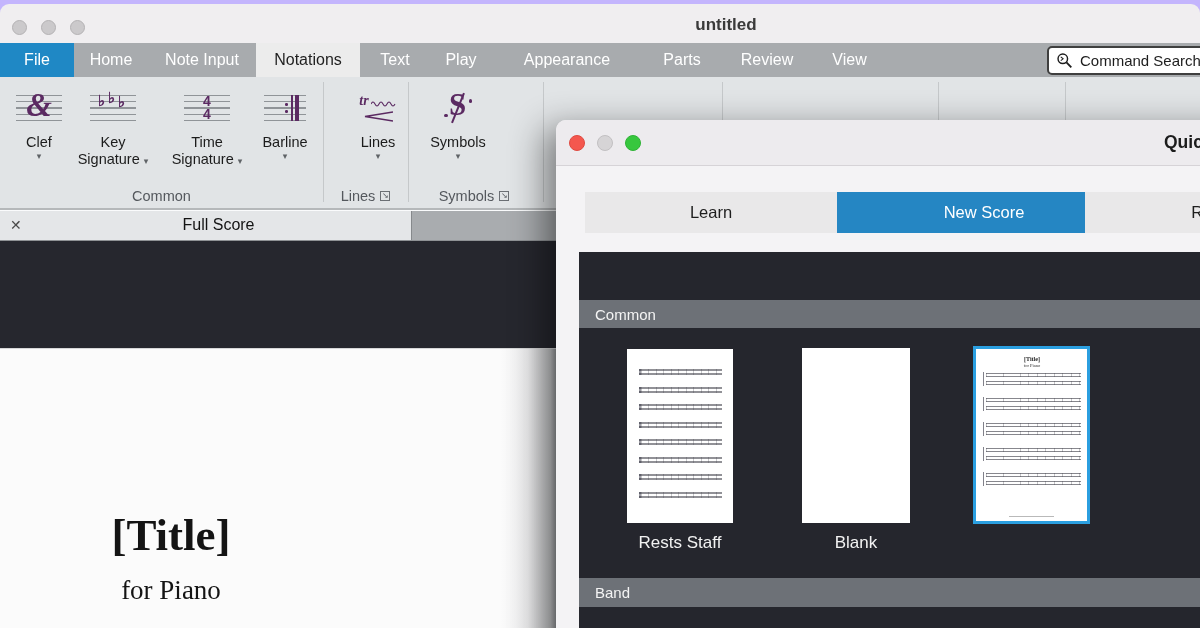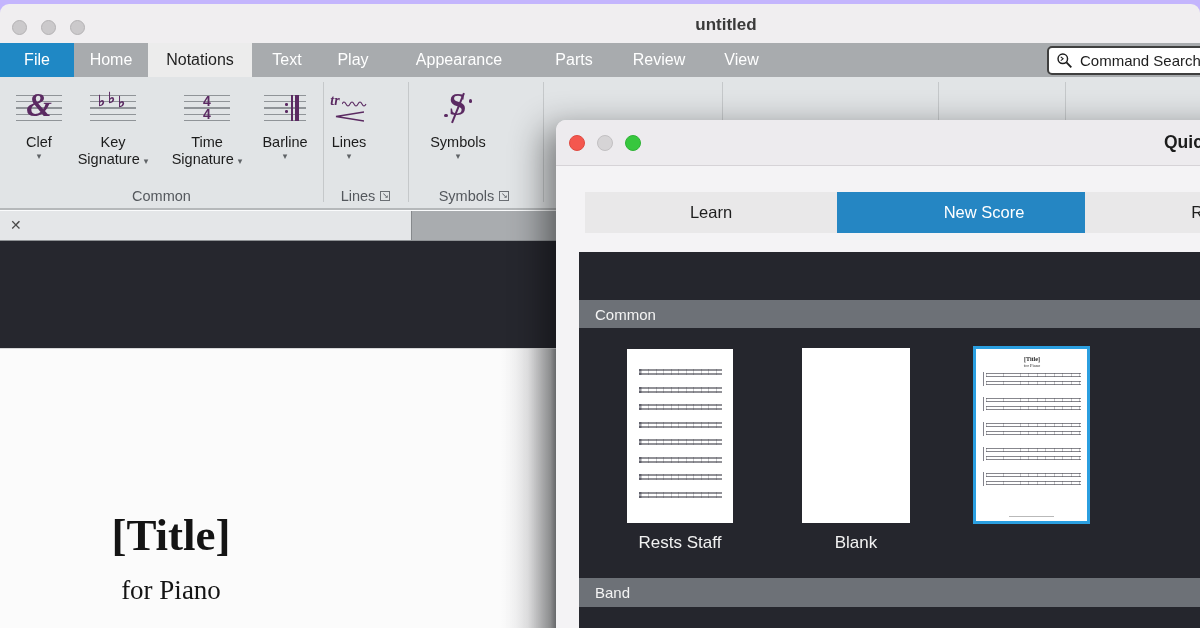--- a/index.html
+++ b/index.html
@@ -147,20 +147,21 @@
   <div class="titlebar">
     <span class="tl-dot" style="left:12px"></span>
     <span class="tl-dot" style="left:41px"></span>
     <span class="tl-dot" style="left:70px"></span>
     <div class="win-title">untitled</div>
   </div>
 
   <div class="ribbon-tabs">
     <div class="rtab accent" style="width:74px">File</div>
     <div class="rtab" style="width:74px">Home</div>
+    <div class="rtab" style="width:108px">Note Input</div>
     <div class="rtab selected" style="width:104px">Notations</div>
     <div class="rtab" style="width:70px">Text</div>
     <div class="rtab" style="width:62px">Play</div>
     <div class="rtab" style="width:150px">Appearance</div>
     <div class="rtab" style="width:80px">Parts</div>
     <div class="rtab" style="width:90px">Review</div>
     <div class="rtab" style="width:75px">View</div>
   </div>
 
   <div class="search-box">
@@ -222,21 +223,21 @@
         <div class="staff5" style="width:42px">
           <span class="bl-dot"></span>
             <span class="bl1"></span>
             <span class="bl2"></span>
         </div>
       </div>
       <div class="lbl">Barline</div>
       <div class="arrow">▾</div>
     </div>
 
-    <div class="rbtn" style="left:311px;width:76px">
+    <div class="rbtn" style="left:340px;width:76px">
       <div class="icon-area">
         <div class="lines-ic">
           <div class="lines-row">
               <span class="tr">tr</span>
             <svg width="26" height="7" viewBox="0 0 26 7">
                 <path d="M0 4 q2 -4 4 0 t4 0 t4 0 t4 0 t4 0 t4 0" fill="none" stroke="#5b2a62" stroke-width="1.1"></path>
               </svg>
           </div>
           <svg width="30" height="11" viewBox="0 0 30 11">
               <path d="M30 1 L2 5.5 L30 10" fill="none" stroke="#5b2a62" stroke-width="1.3"></path>
@@ -310,20 +311,21 @@
       <span class="brk">
         <span class="brk-bar"></span>
           <span class="brk-lines"></span>
       </span>
       <span class="btn-label">Bracket</span>
     </div>
   </div>
 
   <div class="doctabs">
     <span class="doc-close">✕</span>
+    <div class="doc-title">Full Score</div>
     <div class="doc-inactive"></div>
   </div>
 
   <div class="score-bg"></div>
   <div class="page">
     <div class="pg-title">[Title]</div>
     <div class="pg-sub">for Piano</div>
   </div>
 
   <div class="dialog">

